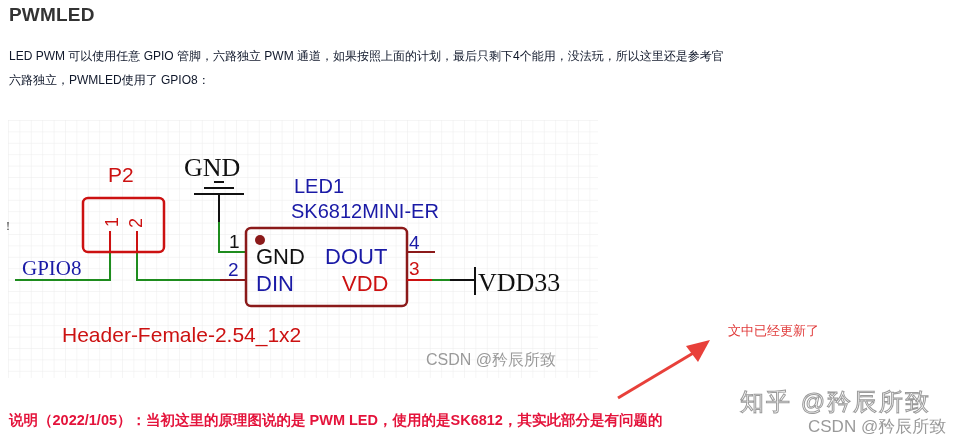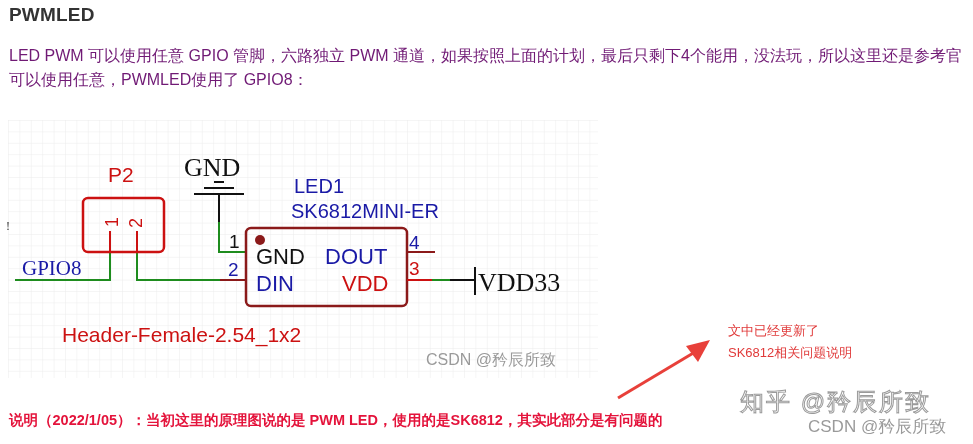--- a/index.html
+++ b/index.html
@@ -1,37 +1,37 @@
 <!DOCTYPE html>
 <html><head>
   <meta charset="utf-8">
   <style>
     html, body { margin:0; padding:0; background:#ffffff; }
     body { width:973px; height:444px; position:relative; overflow:hidden;
            font-family:"Liberation Sans","DejaVu Sans",sans-serif; color:#4d4d4d; }
     .h2 { position:absolute; left:9px; top:4px; font-size:19px; font-weight:bold; color:#333333; margin:0; letter-spacing:0.2px; }
-    .para { position:absolute; left:9px; top:44px; width:960px; font-size:16px; line-height:24px; color:#701a75; margin:0; }
+    .para { position:absolute; left:9px; top:44px; width:960px; font-size:12px; line-height:24px; color:#0f172a; margin:0; }
     .para span { display:block; white-space:nowrap; }
     .schem { position:absolute; left:0; top:118px; width:600px; height:265px; }
     .note { position:absolute; left:9px; top:411px; font-size:14.5px; font-weight:bold; color:#e4133b; white-space:nowrap; }
     .annot { position:absolute; left:728px; top:320px; font-size:13px; line-height:22px; color:#e03a3a; }
     .annot span { display:block; }
     .wm-zhihu { position:absolute; left:740px; top:386px; font-size:24px; color:#ffffff;
                 -webkit-text-stroke:1px #9a9a9a; letter-spacing:2px; white-space:nowrap; }
     .wm-csdn2 { position:absolute; left:808px; top:415px; font-size:17px; color:#9a9a9a; white-space:nowrap; }
     .arrow { position:absolute; left:600px; top:330px; width:130px; height:75px; }
   </style>
 </head>
 <body>
 
 <h2 class="h2">PWMLED</h2>
 
 <p class="para">
   <span>LED PWM 可以使用任意 GPIO 管脚，六路独立 PWM 通道，如果按照上面的计划，最后只剩下4个能用，没法玩，所以这里还是参考官</span>
-  <span>可以使用任意，PWMLED使用了 GPIO8：</span>
+  <span>六路独立，PWMLED使用了 GPIO8：</span>
 </p>
 
 <svg class="schem" viewBox="0 0 600 265" xmlns="http://www.w3.org/2000/svg">
   <defs>
     <pattern id="grid" width="11.4" height="11.4" patternUnits="userSpaceOnUse" x="8" y="2">
       <path d="M 11.4 0 L 0 0 0 11.4" fill="none" stroke="#ececec" stroke-width="1"></path>
     </pattern>
   </defs>
   <rect x="8" y="2" width="590" height="258" fill="url(#grid)"></rect>
 
@@ -73,21 +73,20 @@
   <path d="M 407 162 L 432 162" stroke="#cc1111" stroke-width="2"></path>
   <path d="M 432 162 L 450 162" stroke="#1e8c1e" stroke-width="2"></path>
   <path d="M 450 162 L 475 162 M 475 149 L 475 177" stroke="#111" stroke-width="2"></path>
   <text x="478" y="173" font-size="26" fill="#111" font-family="Liberation Serif, serif">VDD33</text>
 
   <text x="426" y="247" font-size="16" fill="#9a9a9a" font-family="Liberation Sans, sans-serif">CSDN @矜辰所致</text>
 </svg>
 
 <div class="annot">
   <span>文中已经更新了</span>
-  <span>SK6812相关问题说明</span>
 </div>
 
 <svg class="arrow" viewBox="0 0 130 75" xmlns="http://www.w3.org/2000/svg">
   <path d="M 18 68 L 95 22" stroke="#e8403a" stroke-width="3" fill="none"></path>
   <path d="M 110 10 L 86 16 L 98 32 Z" fill="#e8403a"></path>
 </svg>
 
 <div class="wm-zhihu">知乎 @矜辰所致</div>
 <div class="wm-csdn2">CSDN @矜辰所致</div>
 

